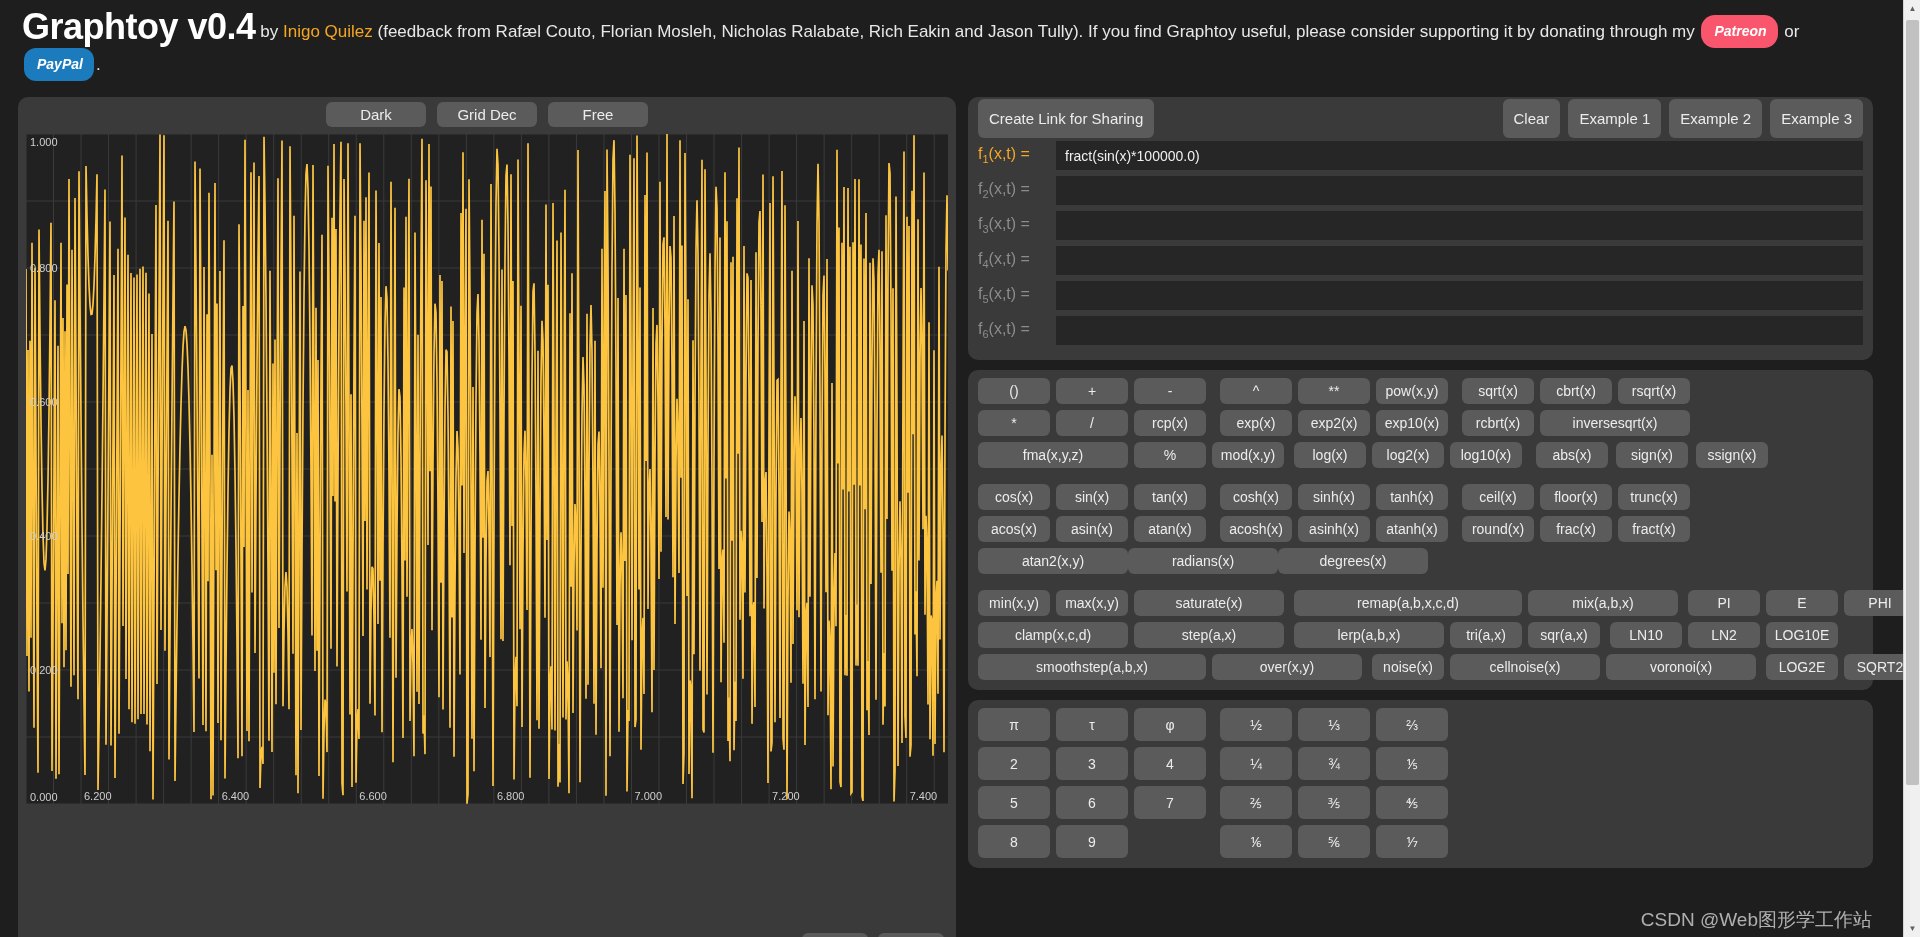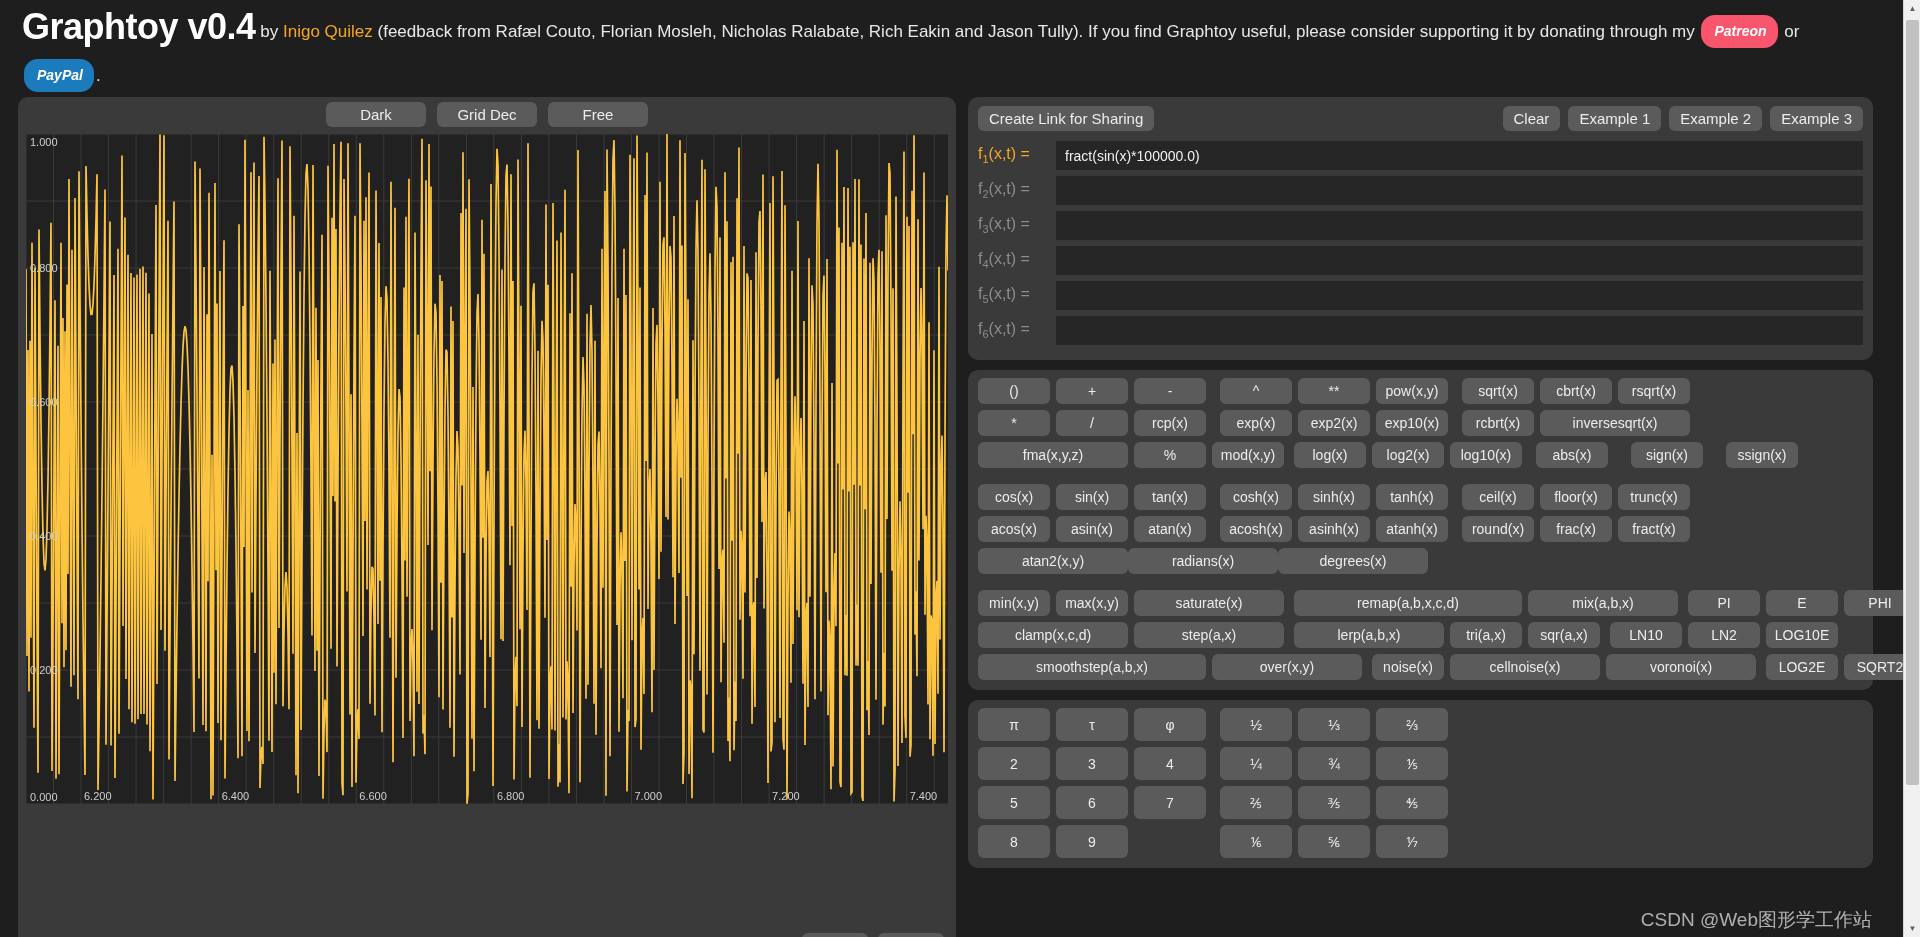--- a/index.html
+++ b/index.html
@@ -34,21 +34,21 @@
     border-radius: 14px;
     padding: 3px 11px 4px 13px;
     color: #fff;
     font-weight: bold;
     font-size: 14px;
     vertical-align: 1px;
     margin: 0 2px;
     font-style: italic;
   }
   .badge-patreon { background: #f9556c; }
-  .badge-paypal  { background: #1b7bbd; margin-top: 11px; }
+  .badge-paypal  { background: #1b7bbd; margin-top: 0; border-radius: 12px; }
 
   
   #graph-panel {
     position: absolute;
     left: 18px; top: 97px;
     width: 938px; height: 868px;
     background: #3a3a3a;
     border-radius: 10px;
   }
   #graph-toolbar {
@@ -112,21 +112,21 @@
     padding: 8px 10px 10px 10px;
     margin-bottom: 10px;
   }
 
   
   #formula-topbar { display: flex; align-items: center; height: 26px; margin-bottom: 9px; }
   .top-btn {
     background: #5b5b5b; color: #ececec;
     border: none; border-radius: 6px;
     font-family: "Liberation Sans", sans-serif;
-    font-size: 15px; height: 25px; padding: 0 11px;
+    font-size: 15px; height: 39px; padding: 0 11px;
     cursor: pointer;
   }
   #share-btn { margin-right: auto; }
   #formula-topbar .ex-group { display: flex; gap: 8px; }
 
   .frow { display: flex; align-items: center; height: 31px; margin-bottom: 4px; }
   .flabel {
     width: 78px;
     font-size: 16px;
     color: #8c8c8c;
@@ -379,21 +379,21 @@
             <div style="display: flex; gap: 6px; min-width: 232px;">
               <button class="kbtn w2">fma(x,y,z)</button>
               <button class="kbtn w1">%</button>
               <button class="kbtn w1">mod(x,y)</button>
             </div>
             <div style="display: flex; gap: 6px; min-width: 232px; align-items: center;">
               <button class="kbtn w1">log(x)</button>
               <button class="kbtn w1">log2(x)</button>
               <button class="kbtn w1">log10(x)</button>
             </div>
-            <div style="display: flex; gap: 23px; min-width: 232px; align-items: flex-end;">
+            <div style="display: flex; gap: 8px; min-width: 232px; align-items: flex-end;">
               <button class="kbtn w1">abs(x)</button>
               <button class="kbtn w1">sign(x)</button>
               <button class="kbtn w1">ssign(x)</button>
             </div>
           </div>
           <div style="display: flex; gap: 10px; margin-top: 10px;">
             <div style="display: flex; gap: 6px; min-width: 232px;">
               <button class="kbtn w1">cos(x)</button>
               <button class="kbtn w1">sin(x)</button>
               <button class="kbtn w1">tan(x)</button>

